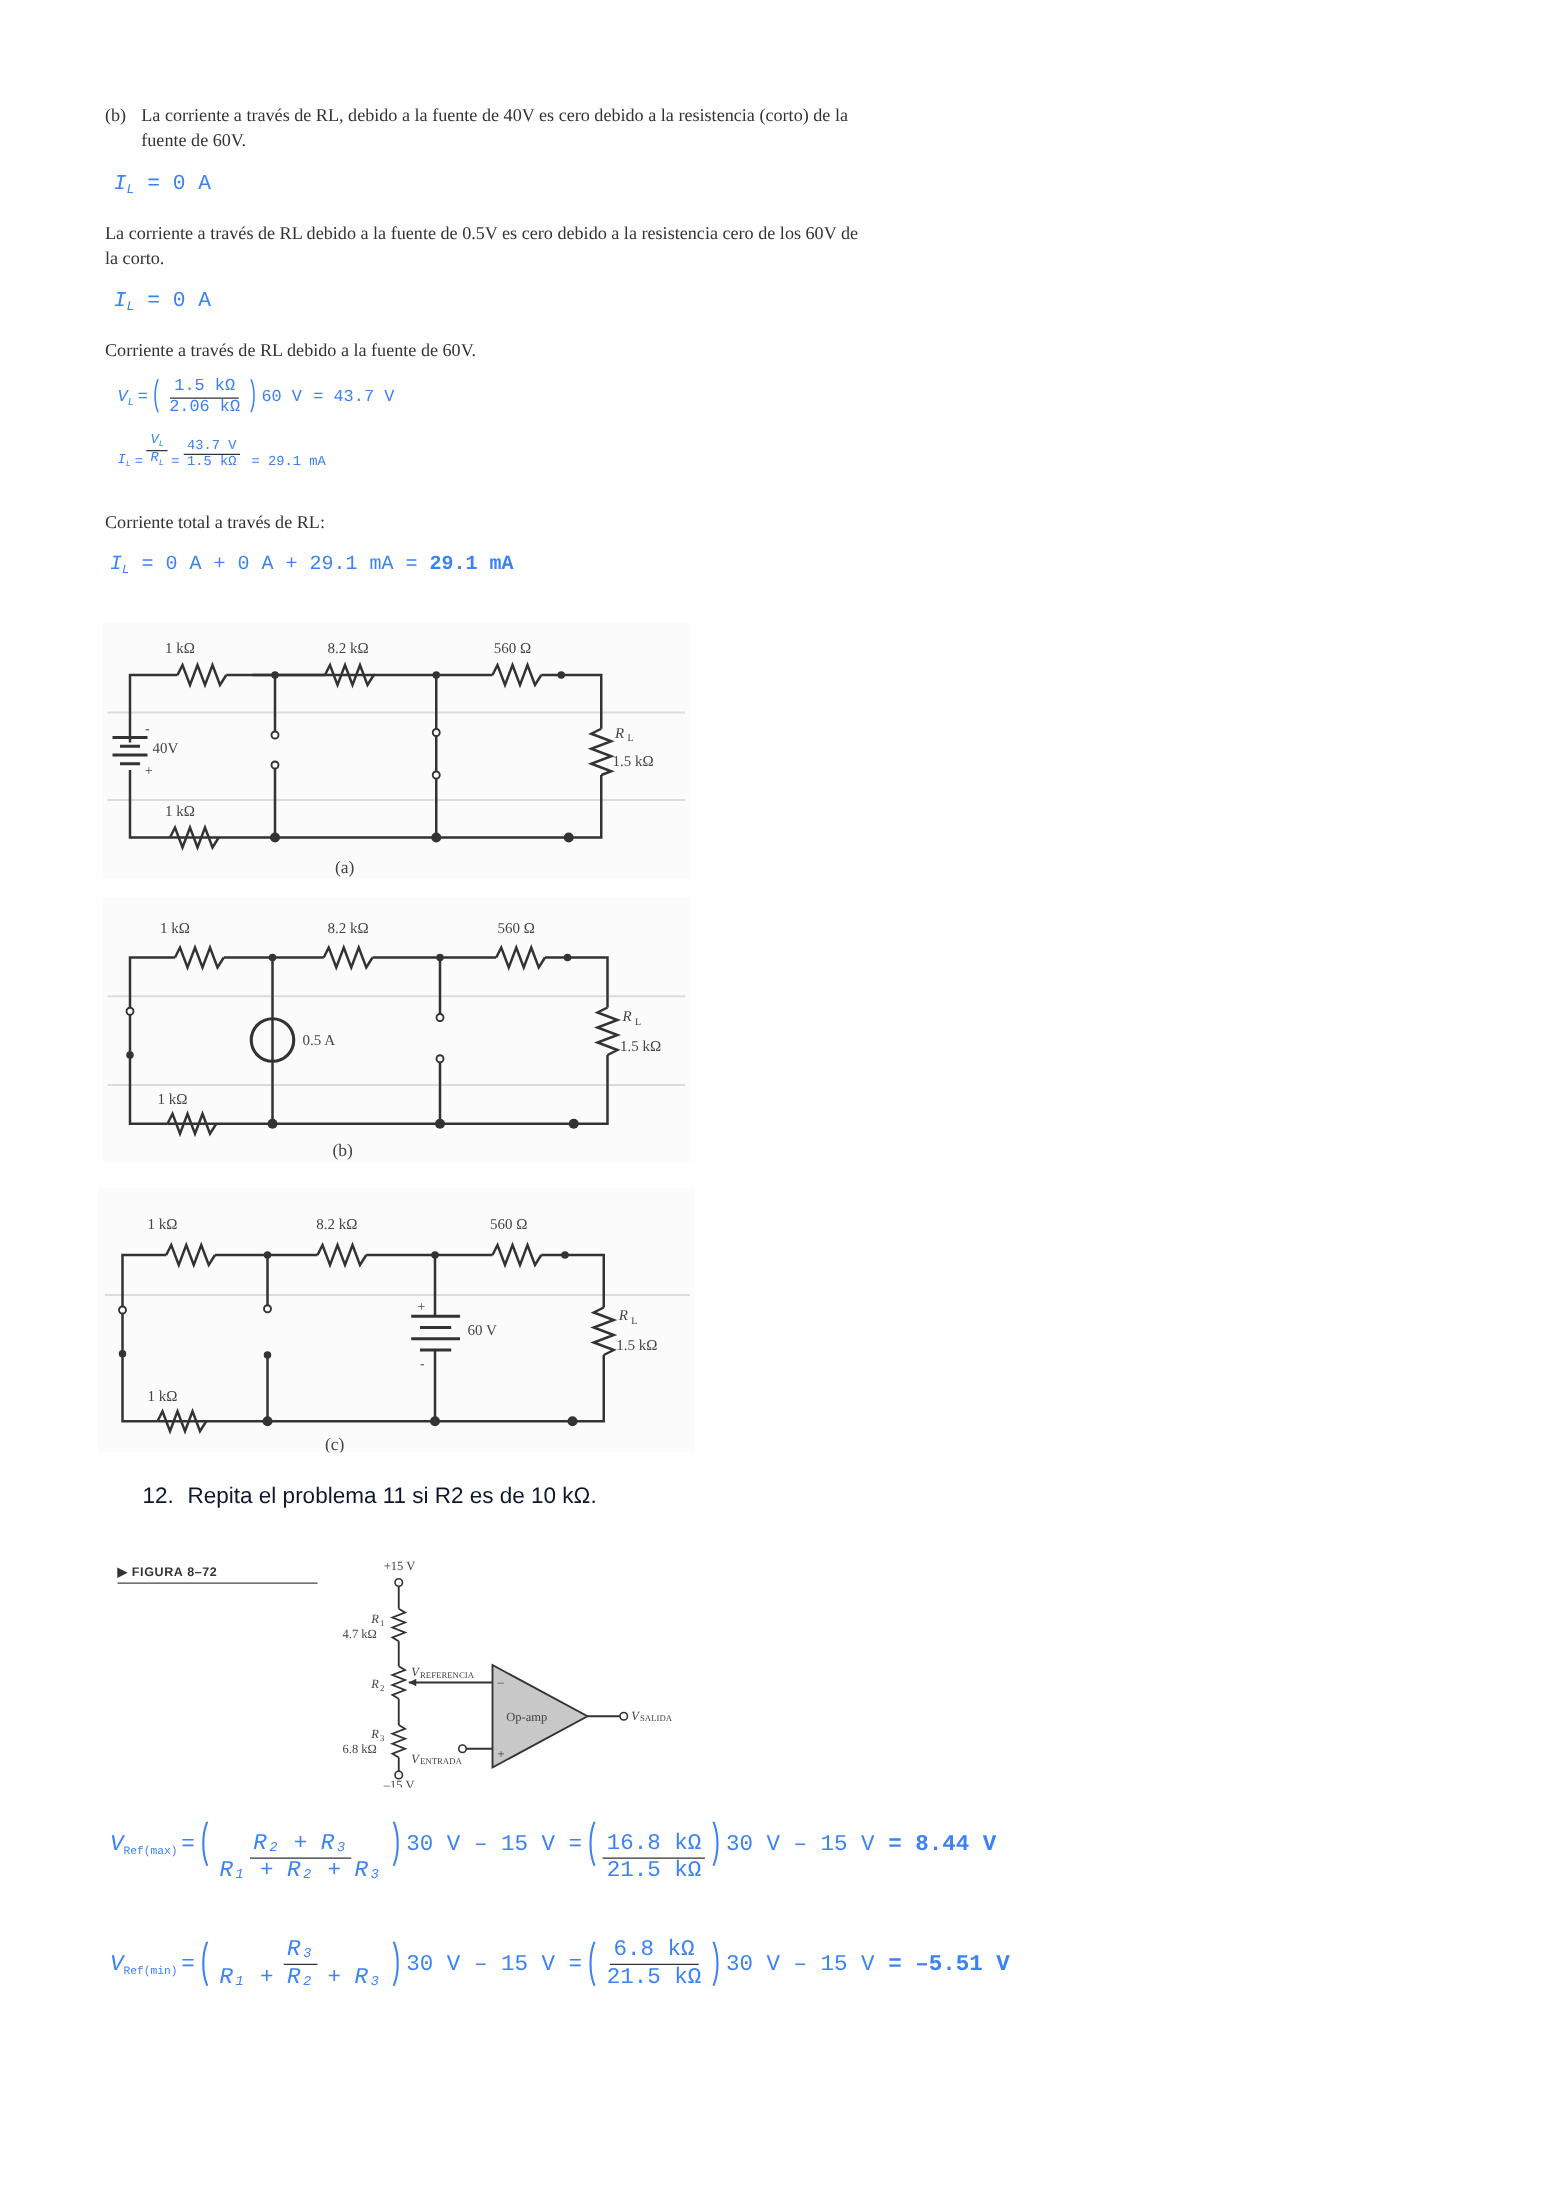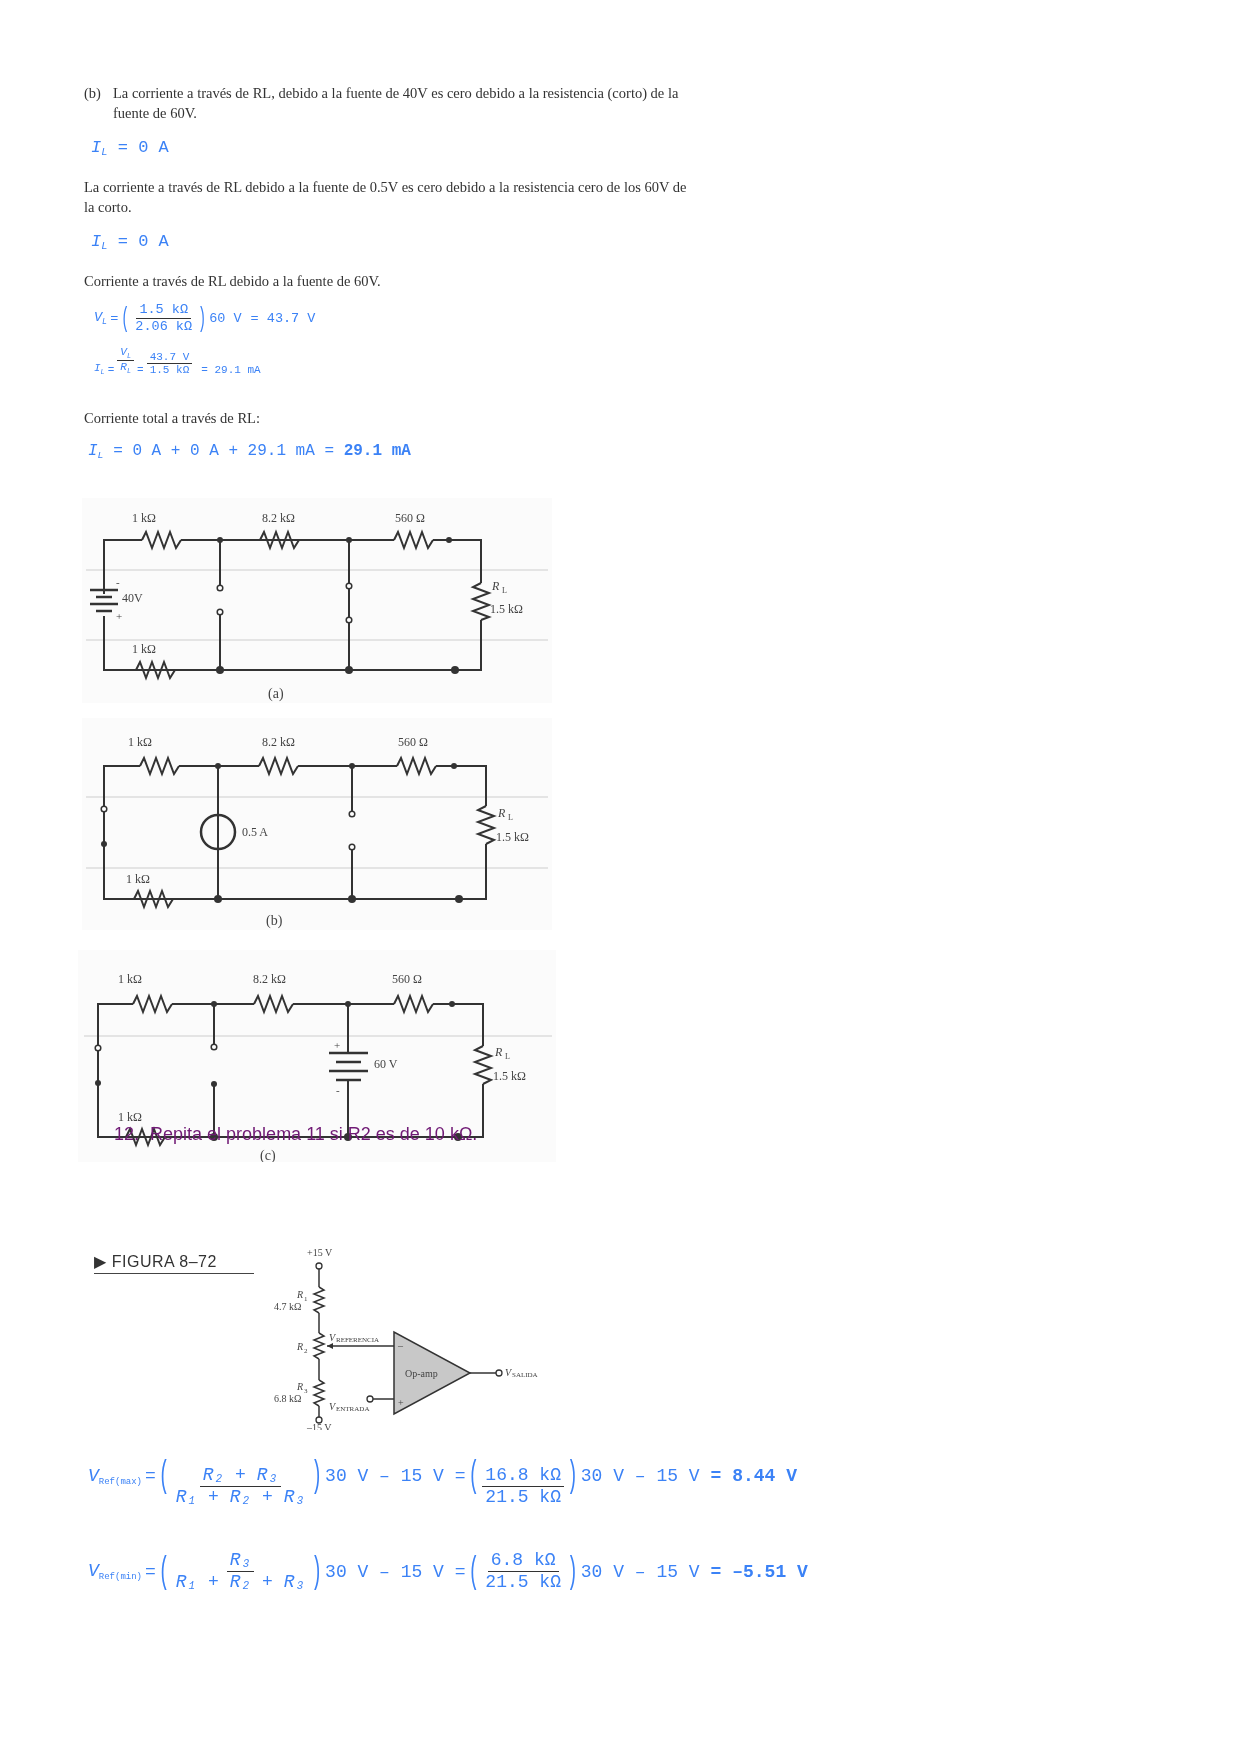--- a/index.html
+++ b/index.html
@@ -234,26 +234,26 @@
   <text x="40" y="171" font-size="12">1 kΩ</text>
   <text x="296" y="118" font-size="12">60 V</text>
   <text x="256" y="99" font-size="11">+</text>
   <text x="258" y="144" font-size="11">-</text>
   <text x="417" y="106" font-size="12" font-style="italic">R</text>
   <text x="427" y="109" font-size="8">L</text>
   <text x="415" y="130" font-size="12">1.5 kΩ</text>
   <text x="182" y="210" font-size="14">(c)</text>
 </svg>
 
-<div class="abs sans" style="left:114px; top:1124px; font-size:18px; color:#701a75;">
+<div class="abs sans" style="left:114px; top:1186px; font-size:18px; color:#0f172a;">
   <span>12.</span>
   <span style="margin-left:6px">Repita el problema 11 si R2 es de 10 kΩ.</span>
 </div>
 
-<div class="abs sans" style="left:94px; top:1252px; font-size:16px; font-weight:normal; color:#333; letter-spacing:0.5px; width:160px; border-bottom:1.5px solid #444; padding-bottom:2px;">▶ FIGURA 8–72</div>
+<div class="abs sans" style="left:94px; top:1252px; font-size:10px; font-weight:bold; color:#333; letter-spacing:0.5px; width:160px; border-bottom:1.5px solid #444; padding-bottom:2px;">▶ FIGURA 8–72</div>
 
 <svg class="abs" style="left:265px; top:1245px;" width="300" height="185" viewBox="0 0 300 185">
   <g stroke="#333" stroke-width="1.5" fill="none">
     <line x1="54" y1="23" x2="54" y2="42"></line>
     <polyline points="54,42 59,45 49,49 59,53 49,57 59,61 49,65 54,68"></polyline>
     <line x1="54" y1="68" x2="54" y2="88"></line>
     <polyline points="54,88 59,91 49,95 59,99 49,103 59,107 49,111 54,114"></polyline>
     <line x1="54" y1="114" x2="54" y2="135"></line>
     <polyline points="54,135 59,138 49,142 59,146 49,150 59,154 49,158 54,161"></polyline>
     <line x1="54" y1="161" x2="54" y2="173"></line>

